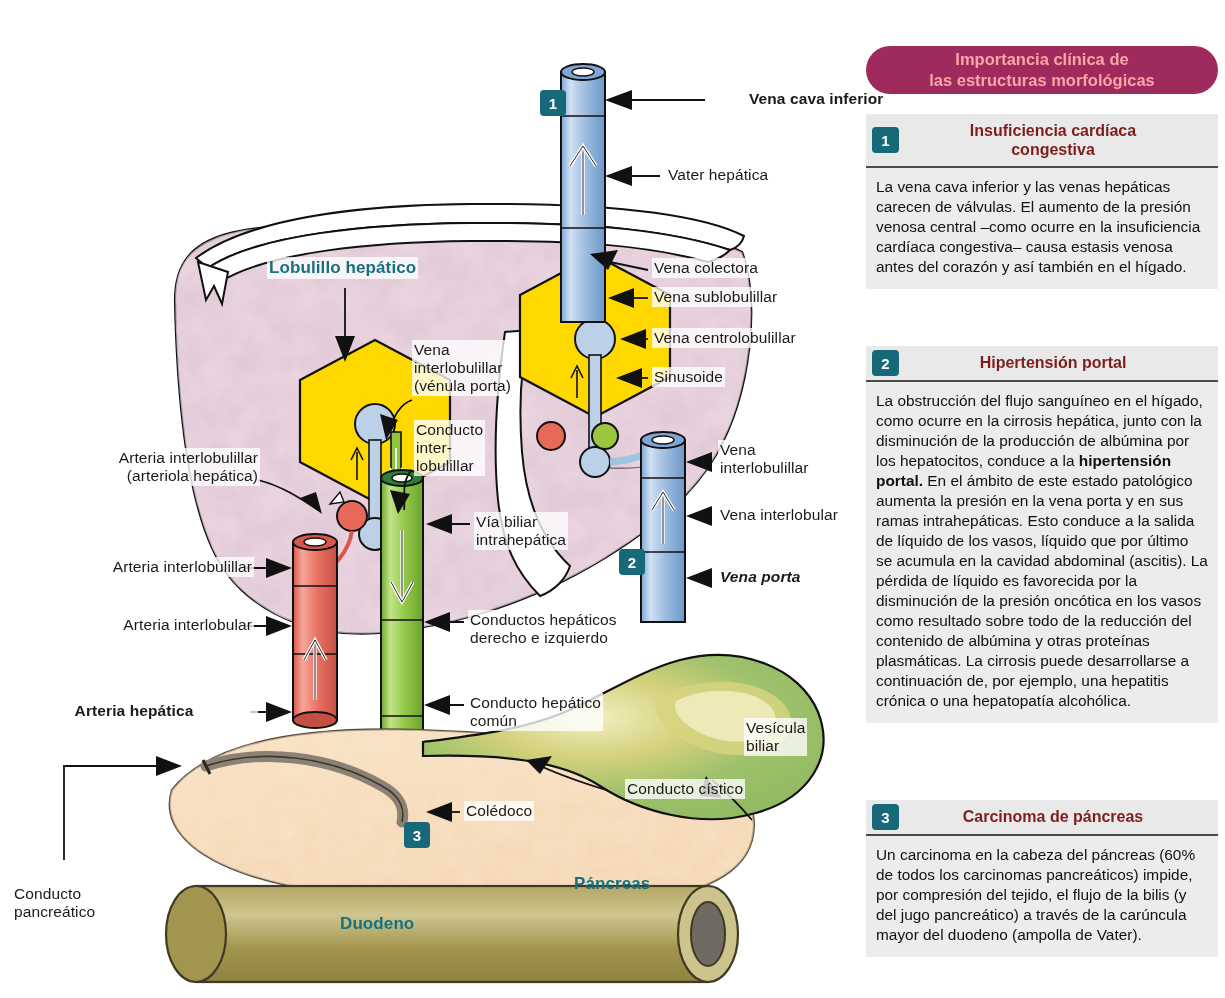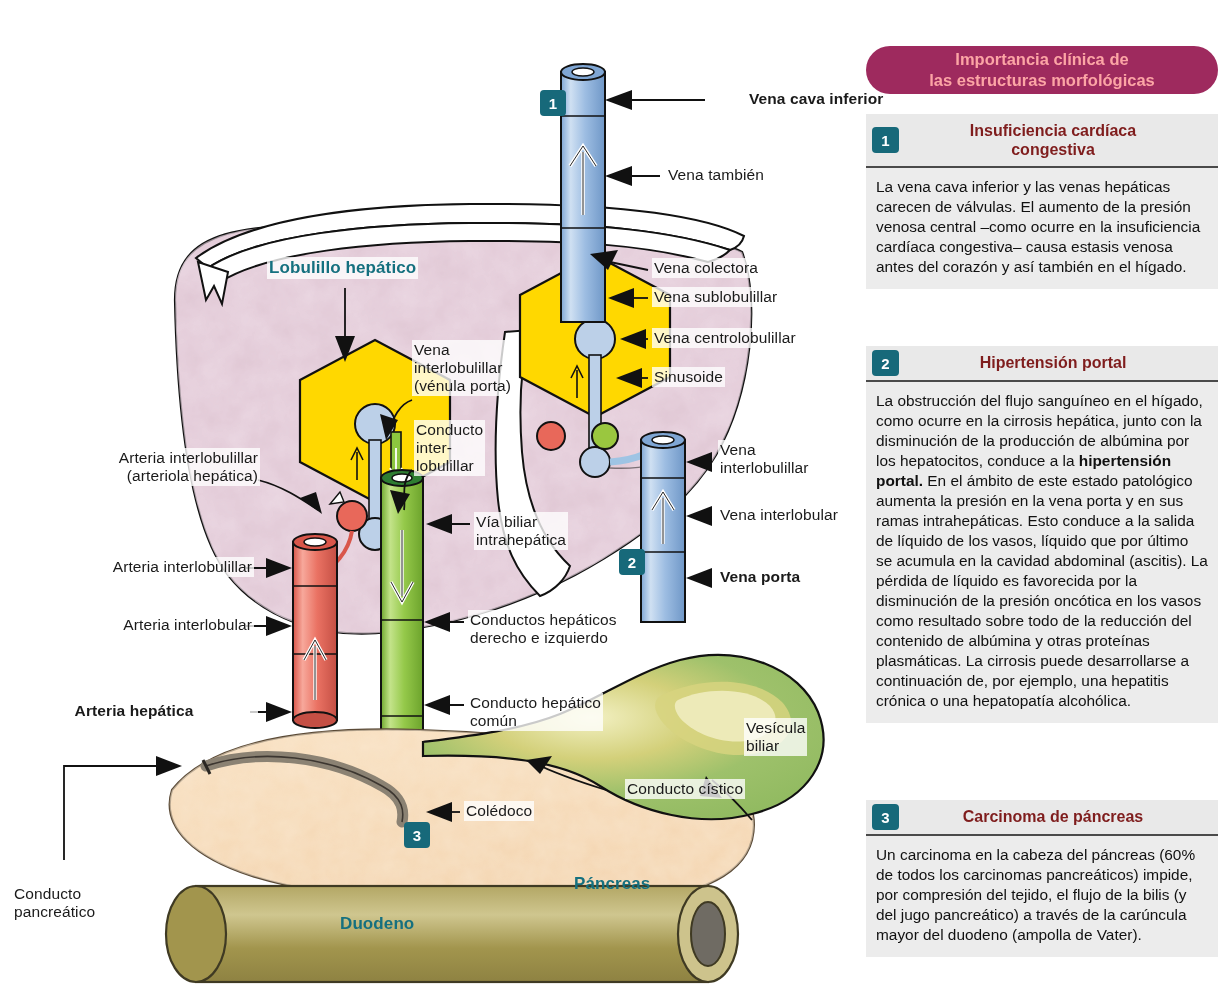--- a/index.html
+++ b/index.html
@@ -321,21 +321,21 @@
         <polygon points="526,760 552,756 540,774"></polygon>
         <polygon points="706,776 722,798 700,796"></polygon>
         <polygon points="686,462 712,452 712,472"></polygon>
         <polygon points="686,516 712,506 712,526"></polygon>
         <polygon points="686,578 712,568 712,588"></polygon>
         <polygon points="182,766 156,756 156,776"></polygon>
       </g>
     </svg>
 
     <div class="lbl bold" style="left:711px;top:89px;margin-left:36px;">Vena cava inferior</div>
-    <div class="lbl" style="left:666px;top:165px;">Vena también</div>
+    <div class="lbl" style="left:666px;top:165px;">Vater hepática</div>
     <div class="lbl" style="left:652px;top:258px;">Vena colectora</div>
     <div class="lbl" style="left:652px;top:287px;">Vena sublobulillar</div>
     <div class="lbl" style="left:652px;top:328px;">Vena centrolobulillar</div>
     <div class="lbl" style="left:652px;top:367px;">Sinusoide</div>
 
     <div class="lbl teal" style="left:267px;top:257px;font-size:17px;">Lobulillo hepático</div>
 
     <div class="lbl" style="left:412px;top:340px;">Vena
 interlobulillar
 (vénula porta)</div>
@@ -356,21 +356,21 @@
     <div class="lbl" style="left:468px;top:610px;">Conductos hepáticos
 derecho e izquierdo</div>
     <div class="lbl" style="left:464px;top:801px;">Colédoco</div>
     <div class="lbl" style="left:625px;top:779px;">Conducto cístico</div>
     <div class="lbl" style="left:744px;top:718px;">Vesícula
 biliar</div>
 
     <div class="lbl" style="left:718px;top:440px;">Vena
 interlobulillar</div>
     <div class="lbl" style="left:718px;top:505px;">Vena interlobular</div>
-    <div class="lbl bold" style="left:718px;top:567px;">Vena porta</div>
+    <div class="lbl bold" style="left:718px;top:567px;font-style:italic;">Vena porta</div>
 
     <div class="lbl" style="left:12px;top:884px;">Conducto
 pancreático</div>
     <div class="lbl teal nobg" style="left:572px;top:873px;font-size:17px;">Páncreas</div>
     <div class="lbl teal nobg" style="left:338px;top:913px;font-size:17px;">Duodeno</div>
 
     <div class="dbadge" style="left:540px;top:90px;">1</div>
     <div class="dbadge" style="left:619px;top:549px;">2</div>
     <div class="dbadge" style="left:404px;top:822px;">3</div>
   </div>

